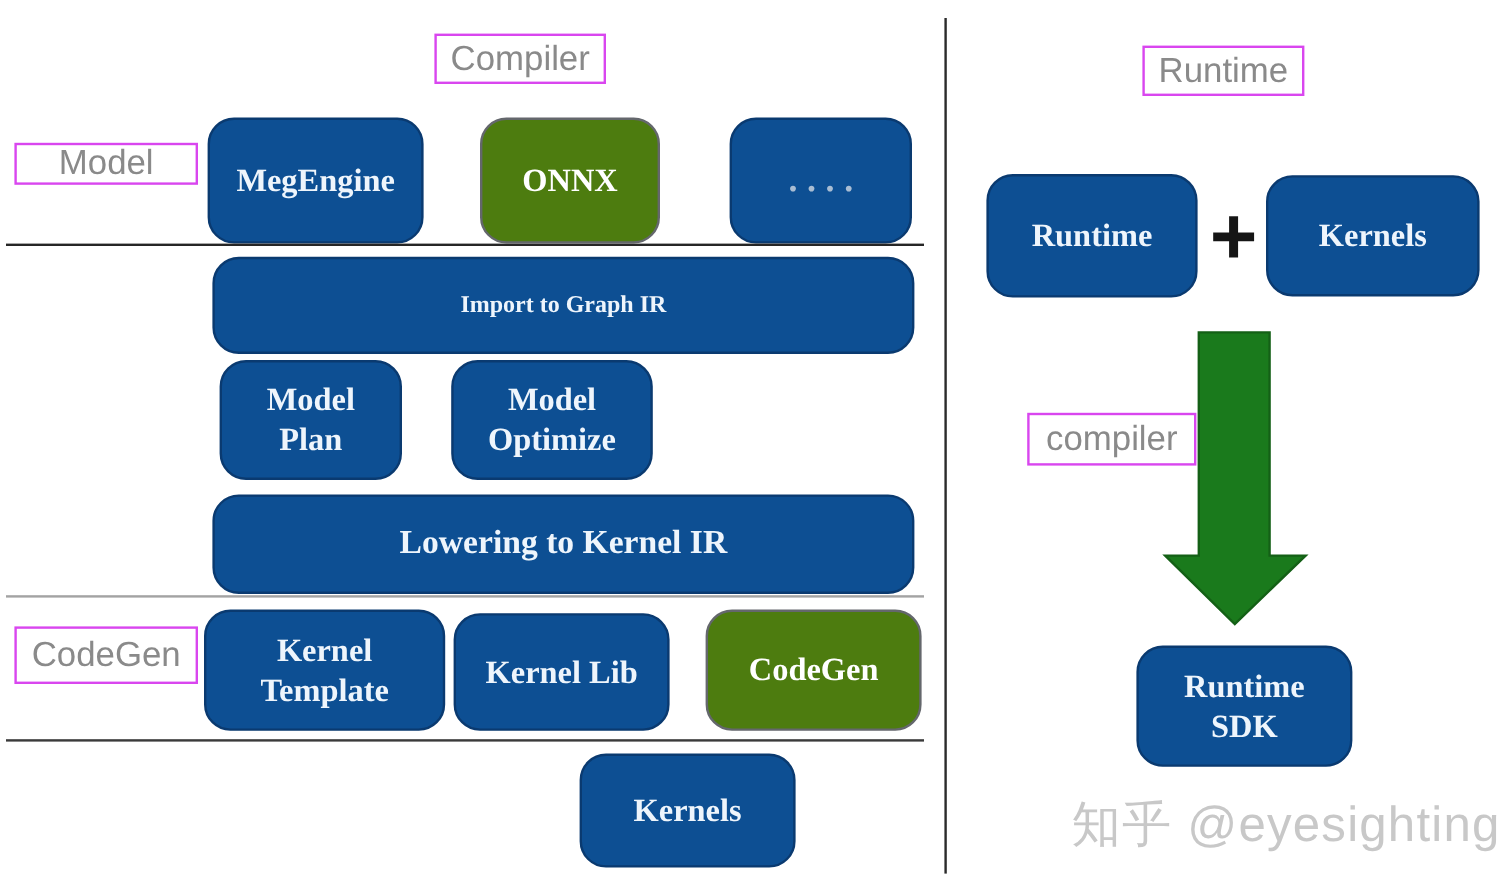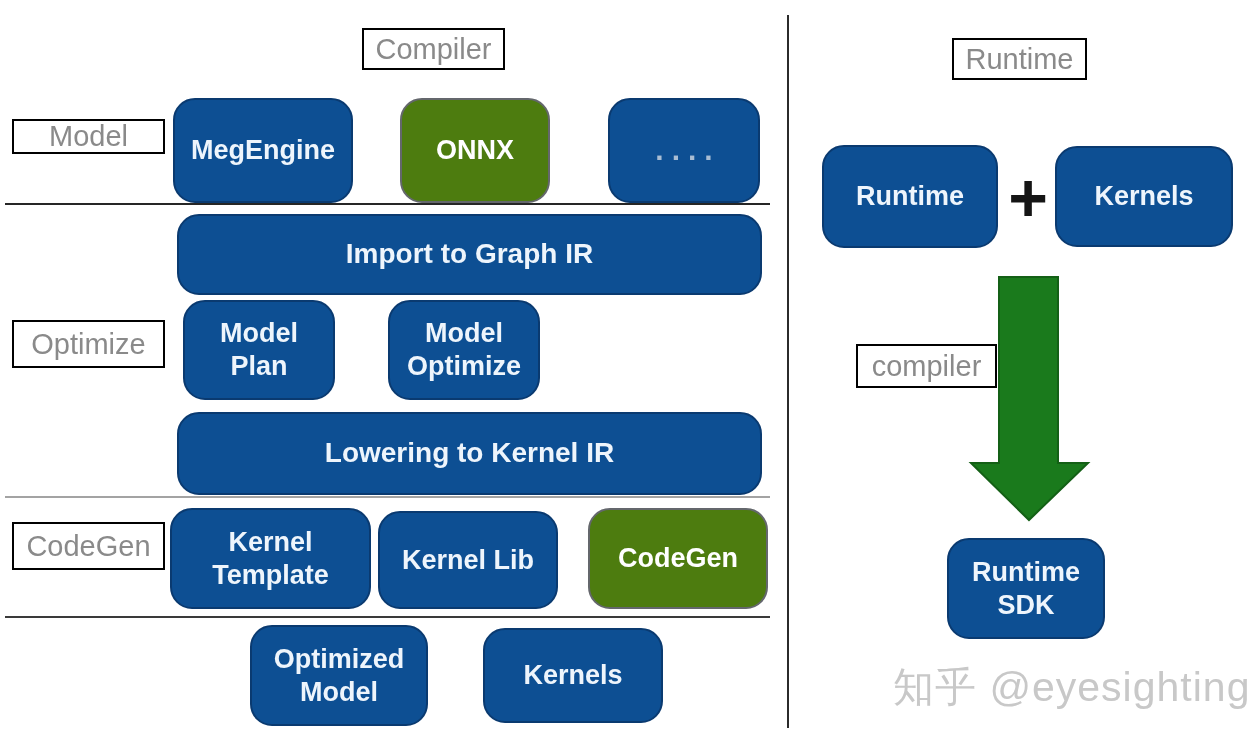--- a/index.html
+++ b/index.html
@@ -3,28 +3,28 @@
 <meta charset="utf-8">
 <style>
   html,body{margin:0;padding:0;background:#ffffff;}
   body{width:1248px;height:742px;position:relative;overflow:hidden;
        font-family:"Liberation Sans", sans-serif;}
   .canvas{position:absolute;left:0;top:0;width:1248px;height:742px;}
 
   
   .node{position:absolute;display:flex;align-items:center;justify-content:center;
         text-align:center;border-radius:22px;font-weight:bold;font-size:27px;
-        line-height:1.22;color:#eef5fc;padding:0 10px;box-sizing:border-box;}
+        line-height:1.22;color:#eef5fc;padding:0 10px;box-sizing:border-box;font-family:Liberation Serif, serif;}
   .node.blue{background:#0d4f93;border:2px solid #0a3a70;}
   .node.gray{background:#4d7c0f;border:2px solid #64676c;color:#ffffff;}
   .node.dots{color:#a9bdd3;font-size:30px;letter-spacing:8px;padding-left:18px;}
 
   
   .tag{position:absolute;display:flex;align-items:center;justify-content:center;
-       background:#ffffff;border:2px solid #000000;color:#8a8a8a;font-size:29px;
+       background:#ffffff;border:2px solid #d946ef;color:#8a8a8a;font-size:29px;
        box-sizing:border-box;white-space:nowrap;}
 
   .hline{position:absolute;height:2px;background:#262626;}
   .hline.light{background:#a3a3a3;}
   .vline{position:absolute;width:2px;background:#2b2b2b;}
 
   .plus{position:absolute;display:flex;align-items:center;justify-content:center;
         color:#151515;font-weight:900;font-size:68px;line-height:1;}
 
   .watermark{position:absolute;color:#c8c8c8;font-size:41px;letter-spacing:1px;
@@ -39,51 +39,49 @@
 
   <div class="tag" style="left:362px;top:28px;width:143px;height:42px">Compiler</div>
 
   <div class="tag" style="left:12px;top:119px;width:153px;height:35px">Model</div>
   <div class="node blue" style="left:173px;top:98px;width:180px;height:105px">MegEngine</div>
   <div class="node gray" style="left:400px;top:98px;width:150px;height:105px">ONNX</div>
   <div class="node blue dots" style="left:608px;top:98px;width:152px;height:105px">....</div>
 
   <div class="hline" style="left:5px;top:203px;width:765px"></div>
 
-  <div class="node blue" style="left:177px;top:214px;width:585px;height:81px;font-size:28px">Import to Graph IR</div>
+  <div class="node blue" style="left:177px;top:214px;width:585px;height:81px;font-size:20px">Import to Graph IR</div>
 
-  <div class="tag" style="left:12px;top:320px;width:153px;height:48px">Optimize</div>
   <div class="node blue" style="left:183px;top:300px;width:152px;height:100px">Model Plan</div>
-  <div class="node blue" style="left:388px;top:300px;width:152px;height:100px">Model Optimize</div>
+  <div class="node blue" style="left:376px;top:300px;width:168px;height:100px">Model Optimize</div>
 
   <div class="node blue" style="left:177px;top:412px;width:585px;height:83px;font-size:28px">Lowering to Kernel IR</div>
 
   <div class="hline light" style="left:5px;top:496px;width:765px"></div>
 
   <div class="tag" style="left:12px;top:522px;width:153px;height:48px">CodeGen</div>
   <div class="node blue" style="left:170px;top:508px;width:201px;height:101px">Kernel Template</div>
   <div class="node blue" style="left:378px;top:511px;width:180px;height:98px">Kernel Lib</div>
   <div class="node gray" style="left:588px;top:508px;width:180px;height:101px">CodeGen</div>
 
   <div class="hline" style="left:5px;top:616px;width:765px;background:#3a3a3a"></div>
 
-  <div class="node blue" style="left:250px;top:625px;width:178px;height:101px">Optimized Model</div>
   <div class="node blue" style="left:483px;top:628px;width:180px;height:95px">Kernels</div>
 
   <div class="vline" style="left:787px;top:15px;height:713px"></div>
 
   <div class="tag" style="left:952px;top:38px;width:135px;height:42px">Runtime</div>
 
   <div class="node blue" style="left:822px;top:145px;width:176px;height:103px">Runtime</div>
   <div class="plus" style="left:1000px;top:162px;width:56px;height:70px">+</div>
   <div class="node blue" style="left:1055px;top:146px;width:178px;height:101px">Kernels</div>
 
   <svg class="arrow" style="left:960px;top:270px" width="140" height="256" viewBox="0 0 140 256">
     <polygon points="39,7 98,7 98,193 128,193 69,250 11,193 39,193" fill="#1a7a1c" stroke="#146016" stroke-width="2"></polygon>
   </svg>
 
   <div class="tag" style="left:856px;top:344px;width:141px;height:44px">compiler</div>
 
-  <div class="node blue" style="left:947px;top:538px;width:158px;height:101px;padding:0 28px">Runtime SDK</div>
+  <div class="node blue" style="left:947px;top:538px;width:180px;height:101px;padding:0 28px">Runtime SDK</div>
 
   <div class="watermark" style="left:893px;top:660px">知乎 @eyesighting</div>
 
 </div>
 
 </body></html>

